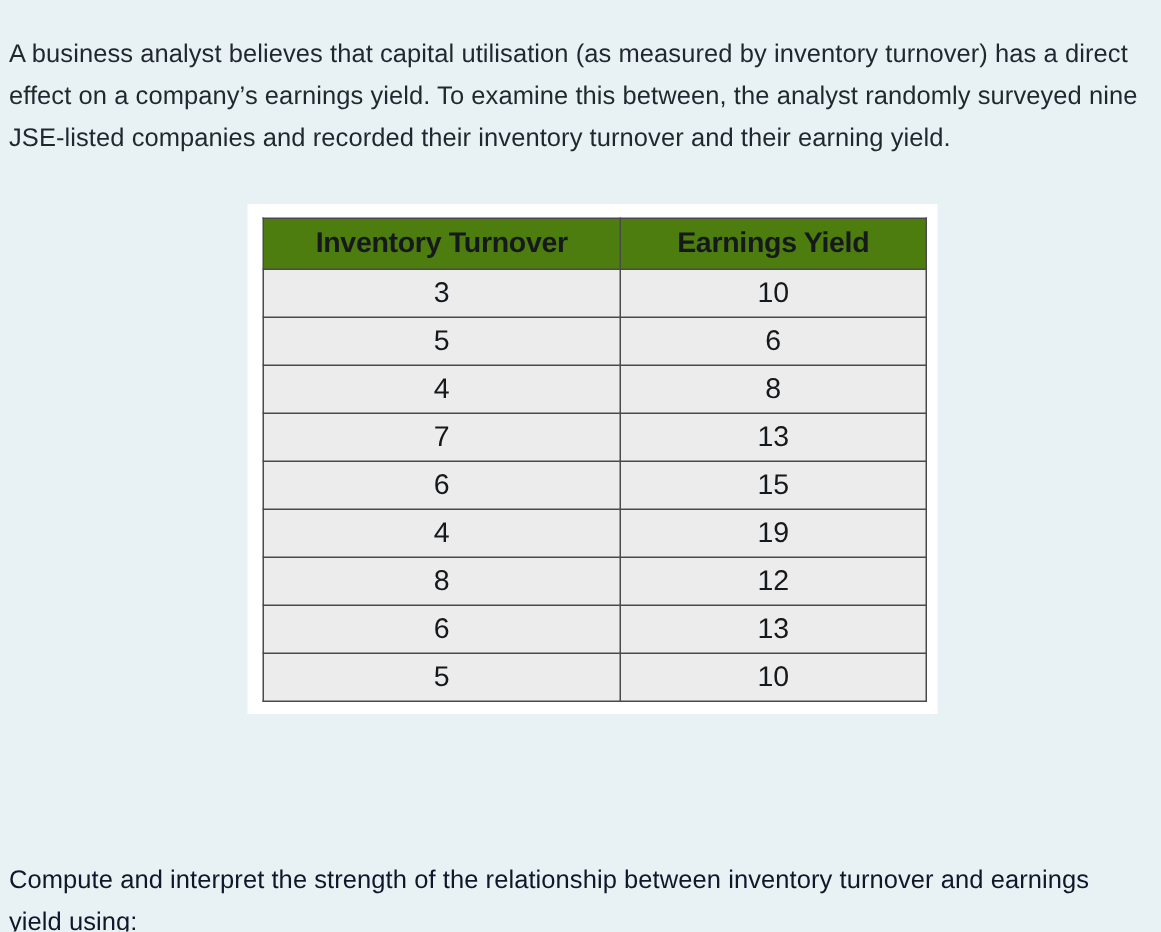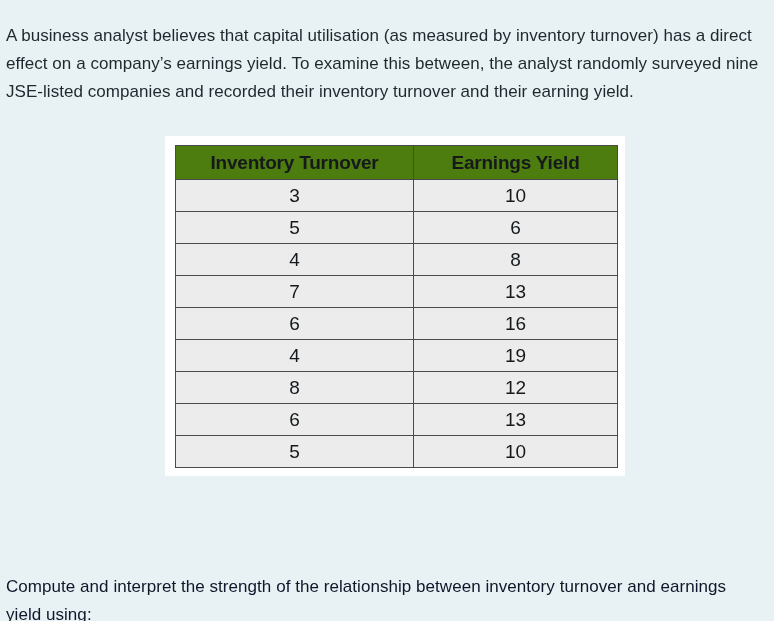--- a/index.html
+++ b/index.html
@@ -111,21 +111,21 @@
         <tr>
           <td>4</td>
           <td>8</td>
         </tr>
         <tr>
           <td>7</td>
           <td>13</td>
         </tr>
         <tr>
           <td>6</td>
-          <td>16</td>
+          <td>15</td>
         </tr>
         <tr>
           <td>4</td>
           <td>19</td>
         </tr>
         <tr>
           <td>8</td>
           <td>12</td>
         </tr>
         <tr>

